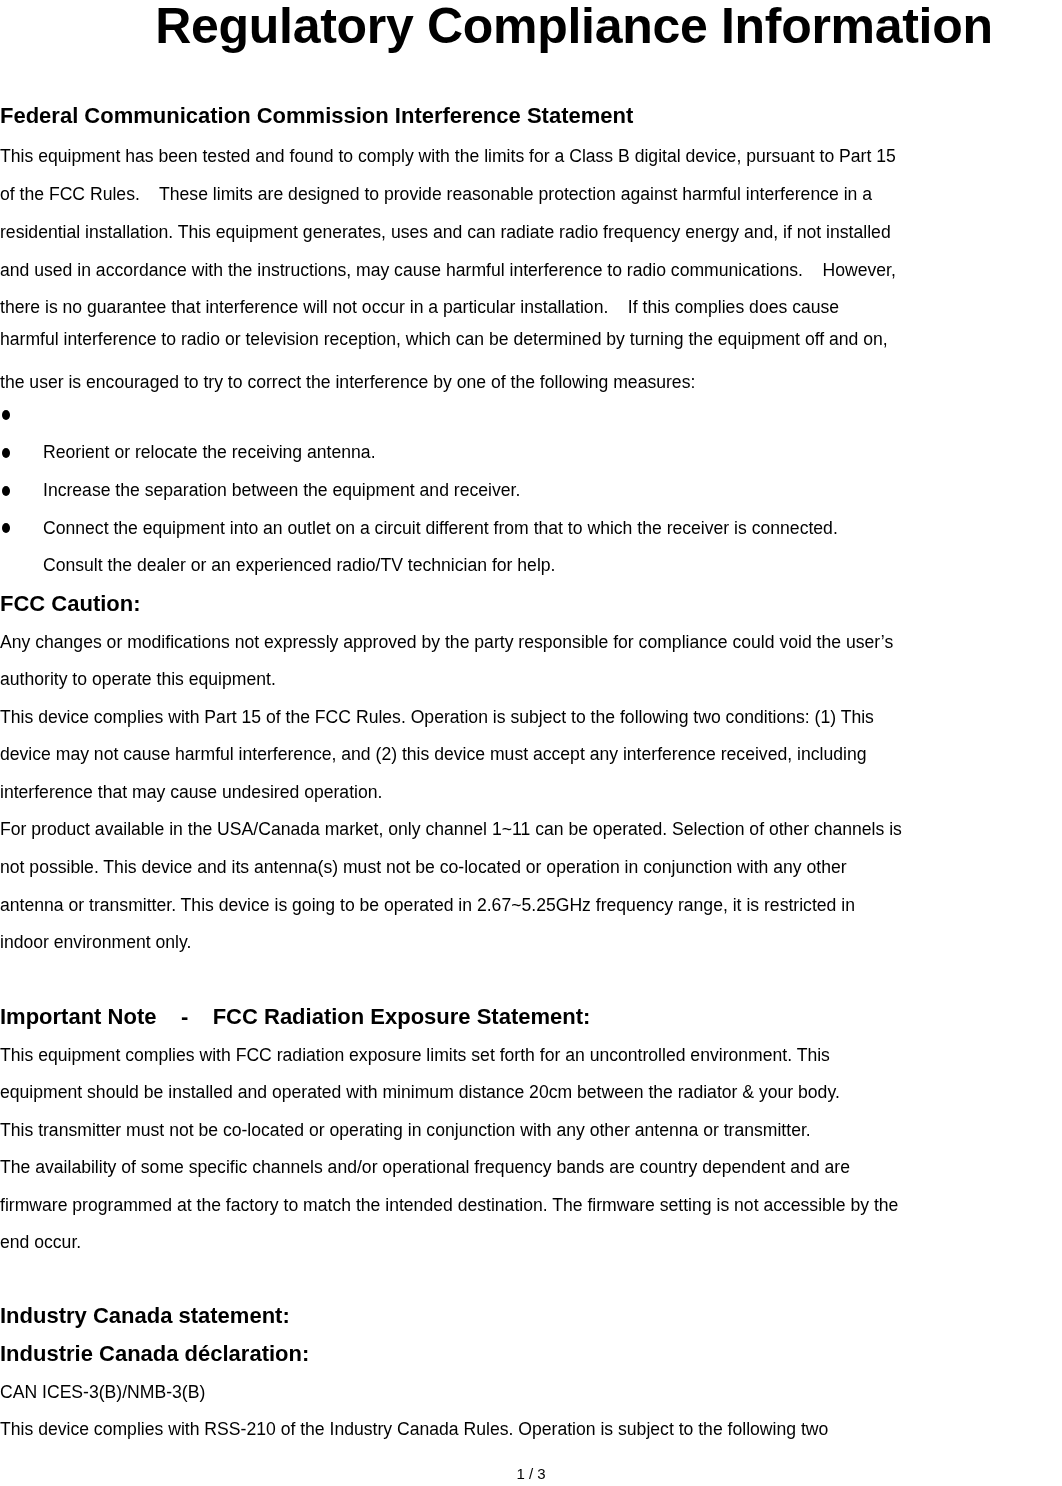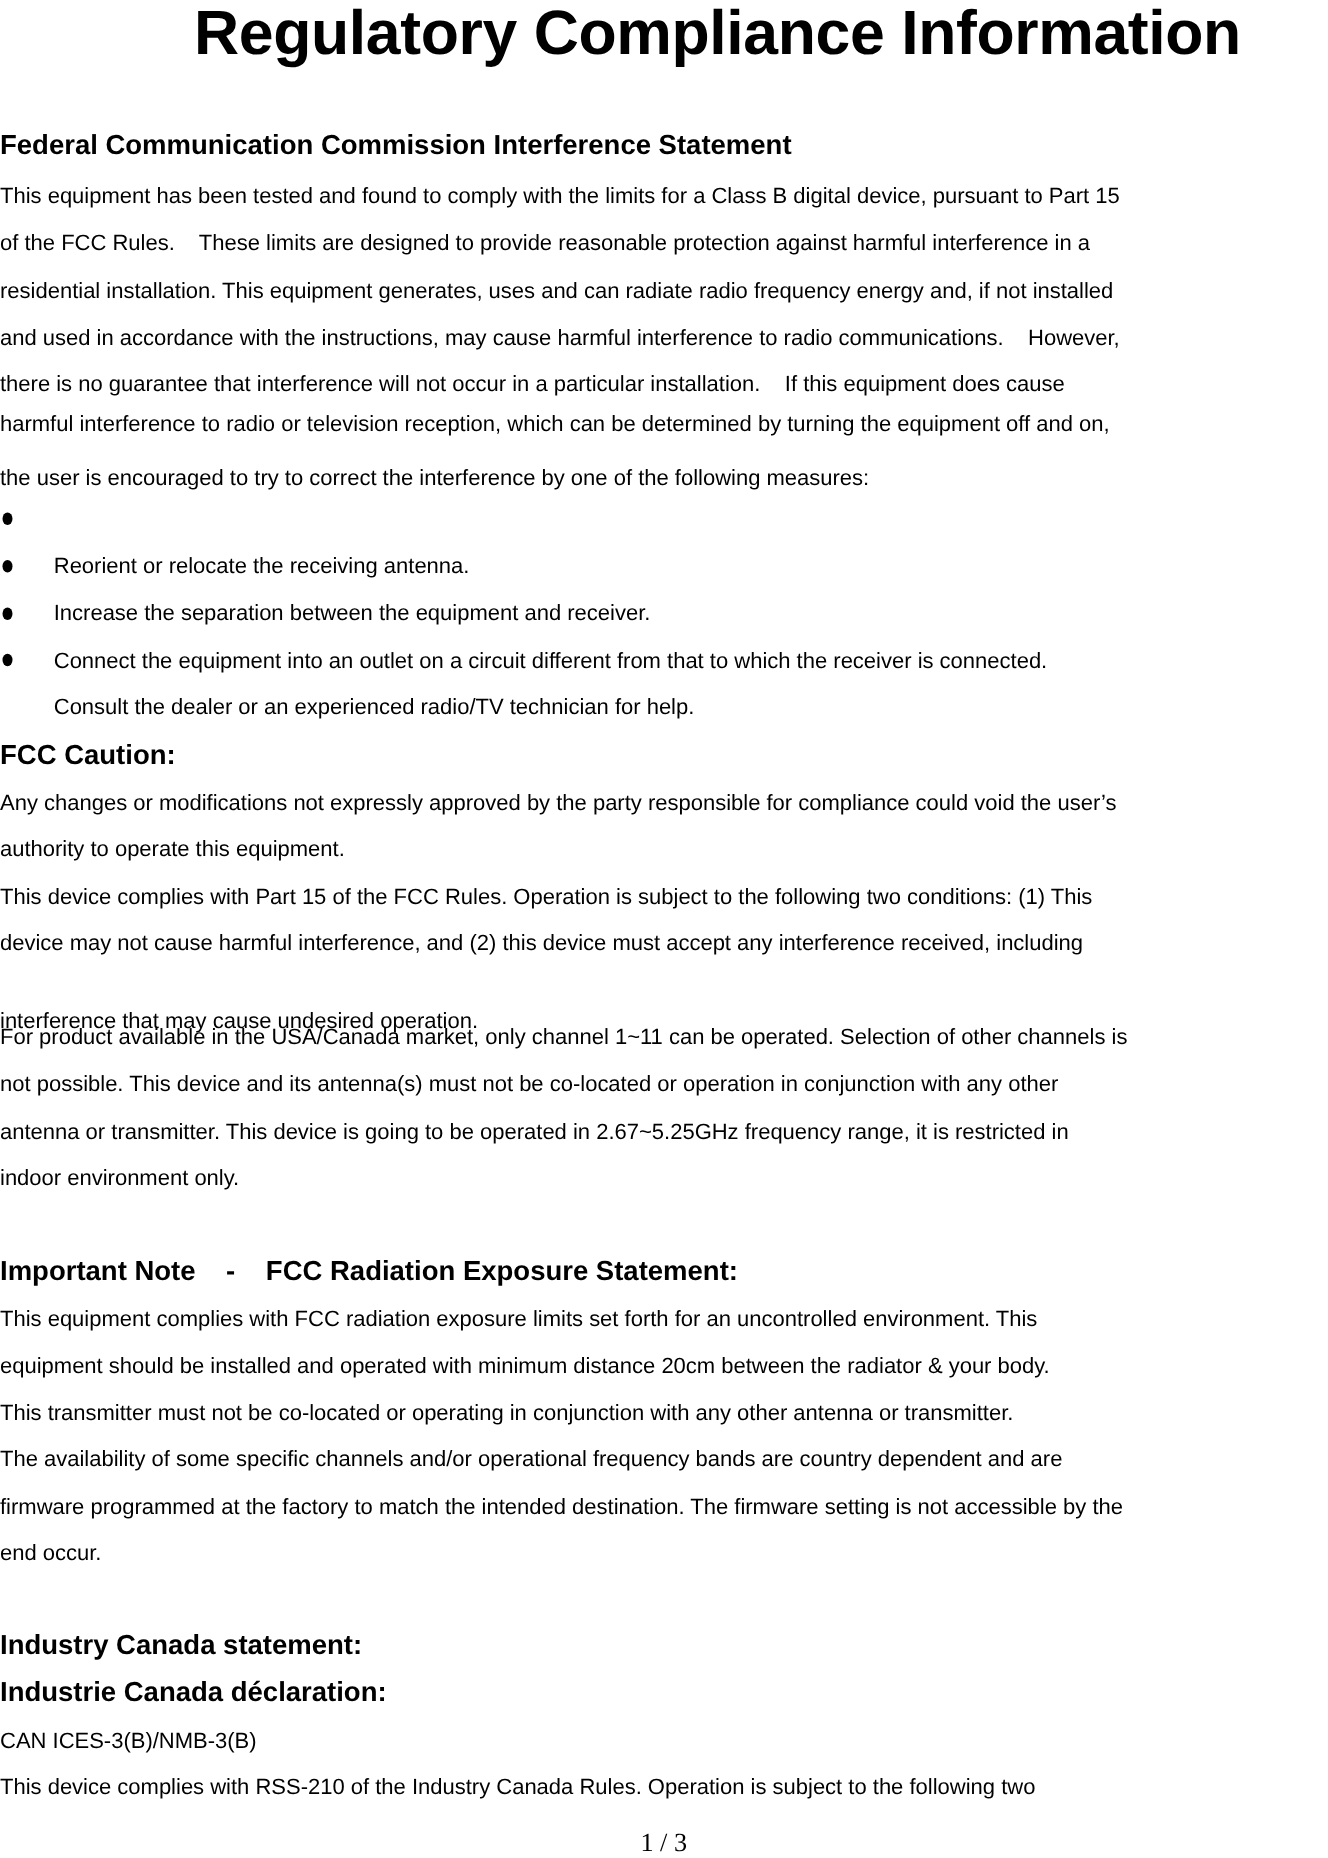--- a/index.html
+++ b/index.html
@@ -12,52 +12,52 @@
       font-size: 50px; font-weight: bold; line-height: 52px; letter-spacing: -0.3px; padding-left: 43px;
     }
     .h { position: absolute; left: 0; font-size: 22px; font-weight: bold; line-height: 28px; white-space: pre; }
     .ln { position: absolute; left: 0; font-size: 17.6px; line-height: 22px; white-space: pre; text-align: center; }
     .bullet-dot {
       position: absolute; left: 2px; width: 8px; height: 10px; border-radius: 50%; background: #000;
     }
     .bl { position: absolute; left: 43px; font-size: 17.6px; line-height: 22px; white-space: pre; margin-top: 36px; }
     .footer {
       position: absolute; left: 0; top: 1465px; width: 1062px; text-align: center;
-      font-family: Liberation Serif, serif; font-size: 21px; line-height: 18px;
+      font-family: Liberation Sans, sans-serif; font-size: 15px; line-height: 18px;
     }
   </style>
 </head>
 <body>
 
 <div class="title">Regulatory Compliance Information</div>
 
 <div class="h" style="top:102px">Federal Communication Commission Interference Statement</div>
 <div class="ln" style="top:145px">This equipment has been tested and found to comply with the limits for a Class B digital device, pursuant to Part 15</div>
 <div class="ln" style="top:183px">of the FCC Rules.    These limits are designed to provide reasonable protection against harmful interference in a</div>
 <div class="ln" style="top:221px">residential installation. This equipment generates, uses and can radiate radio frequency energy and, if not installed</div>
 <div class="ln" style="top:259px">and used in accordance with the instructions, may cause harmful interference to radio communications.    However,</div>
-<div class="ln" style="top:296px">there is no guarantee that interference will not occur in a particular installation.    If this equipment does cause</div>
+<div class="ln" style="top:296px">there is no guarantee that interference will not occur in a particular installation.    If this complies does cause</div>
 <div class="ln" style="top:328px">harmful interference to radio or television reception, which can be determined by turning the equipment off and on,</div>
 <div class="ln" style="top:371px">the user is encouraged to try to correct the interference by one of the following measures:</div>
 
 <div class="bullet-dot" style="top:410px"></div>
 <div class="bl" style="top:405px">Reorient or relocate the receiving antenna.</div>
 <div class="bullet-dot" style="top:448px"></div>
 <div class="bl" style="top:443px">Increase the separation between the equipment and receiver.</div>
 <div class="bullet-dot" style="top:486px"></div>
 <div class="bl" style="top:481px">Connect the equipment into an outlet on a circuit different from that to which the receiver is connected.</div>
 <div class="bullet-dot" style="top:523px"></div>
 <div class="bl" style="top:518px">Consult the dealer or an experienced radio/TV technician for help.</div>
 
 <div class="h" style="top:590px">FCC Caution:</div>
 <div class="ln" style="top:631px">Any changes or modifications not expressly approved by the party responsible for compliance could void the user’s</div>
 <div class="ln" style="top:668px">authority to operate this equipment.</div>
 <div class="ln" style="top:706px">This device complies with Part 15 of the FCC Rules. Operation is subject to the following two conditions: (1) This</div>
 <div class="ln" style="top:743px">device may not cause harmful interference, and (2) this device must accept any interference received, including</div>
-<div class="ln" style="top:805px">interference that may cause undesired operation.</div>
+<div class="ln" style="top:781px">interference that may cause undesired operation.</div>
 <div class="ln" style="top:818px">For product available in the USA/Canada market, only channel 1~11 can be operated. Selection of other channels is</div>
 <div class="ln" style="top:856px">not possible. This device and its antenna(s) must not be co-located or operation in conjunction with any other</div>
 <div class="ln" style="top:894px">antenna or transmitter. This device is going to be operated in 2.67~5.25GHz frequency range, it is restricted in</div>
 <div class="ln" style="top:931px">indoor environment only.</div>
 
 <div class="h" style="top:1003px">Important Note    -    FCC Radiation Exposure Statement:</div>
 <div class="ln" style="top:1044px">This equipment complies with FCC radiation exposure limits set forth for an uncontrolled environment. This</div>
 <div class="ln" style="top:1081px">equipment should be installed and operated with minimum distance 20cm between the radiator &amp; your body.</div>
 <div class="ln" style="top:1119px">This transmitter must not be co-located or operating in conjunction with any other antenna or transmitter.</div>
 <div class="ln" style="top:1156px">The availability of some specific channels and/or operational frequency bands are country dependent and are</div>

